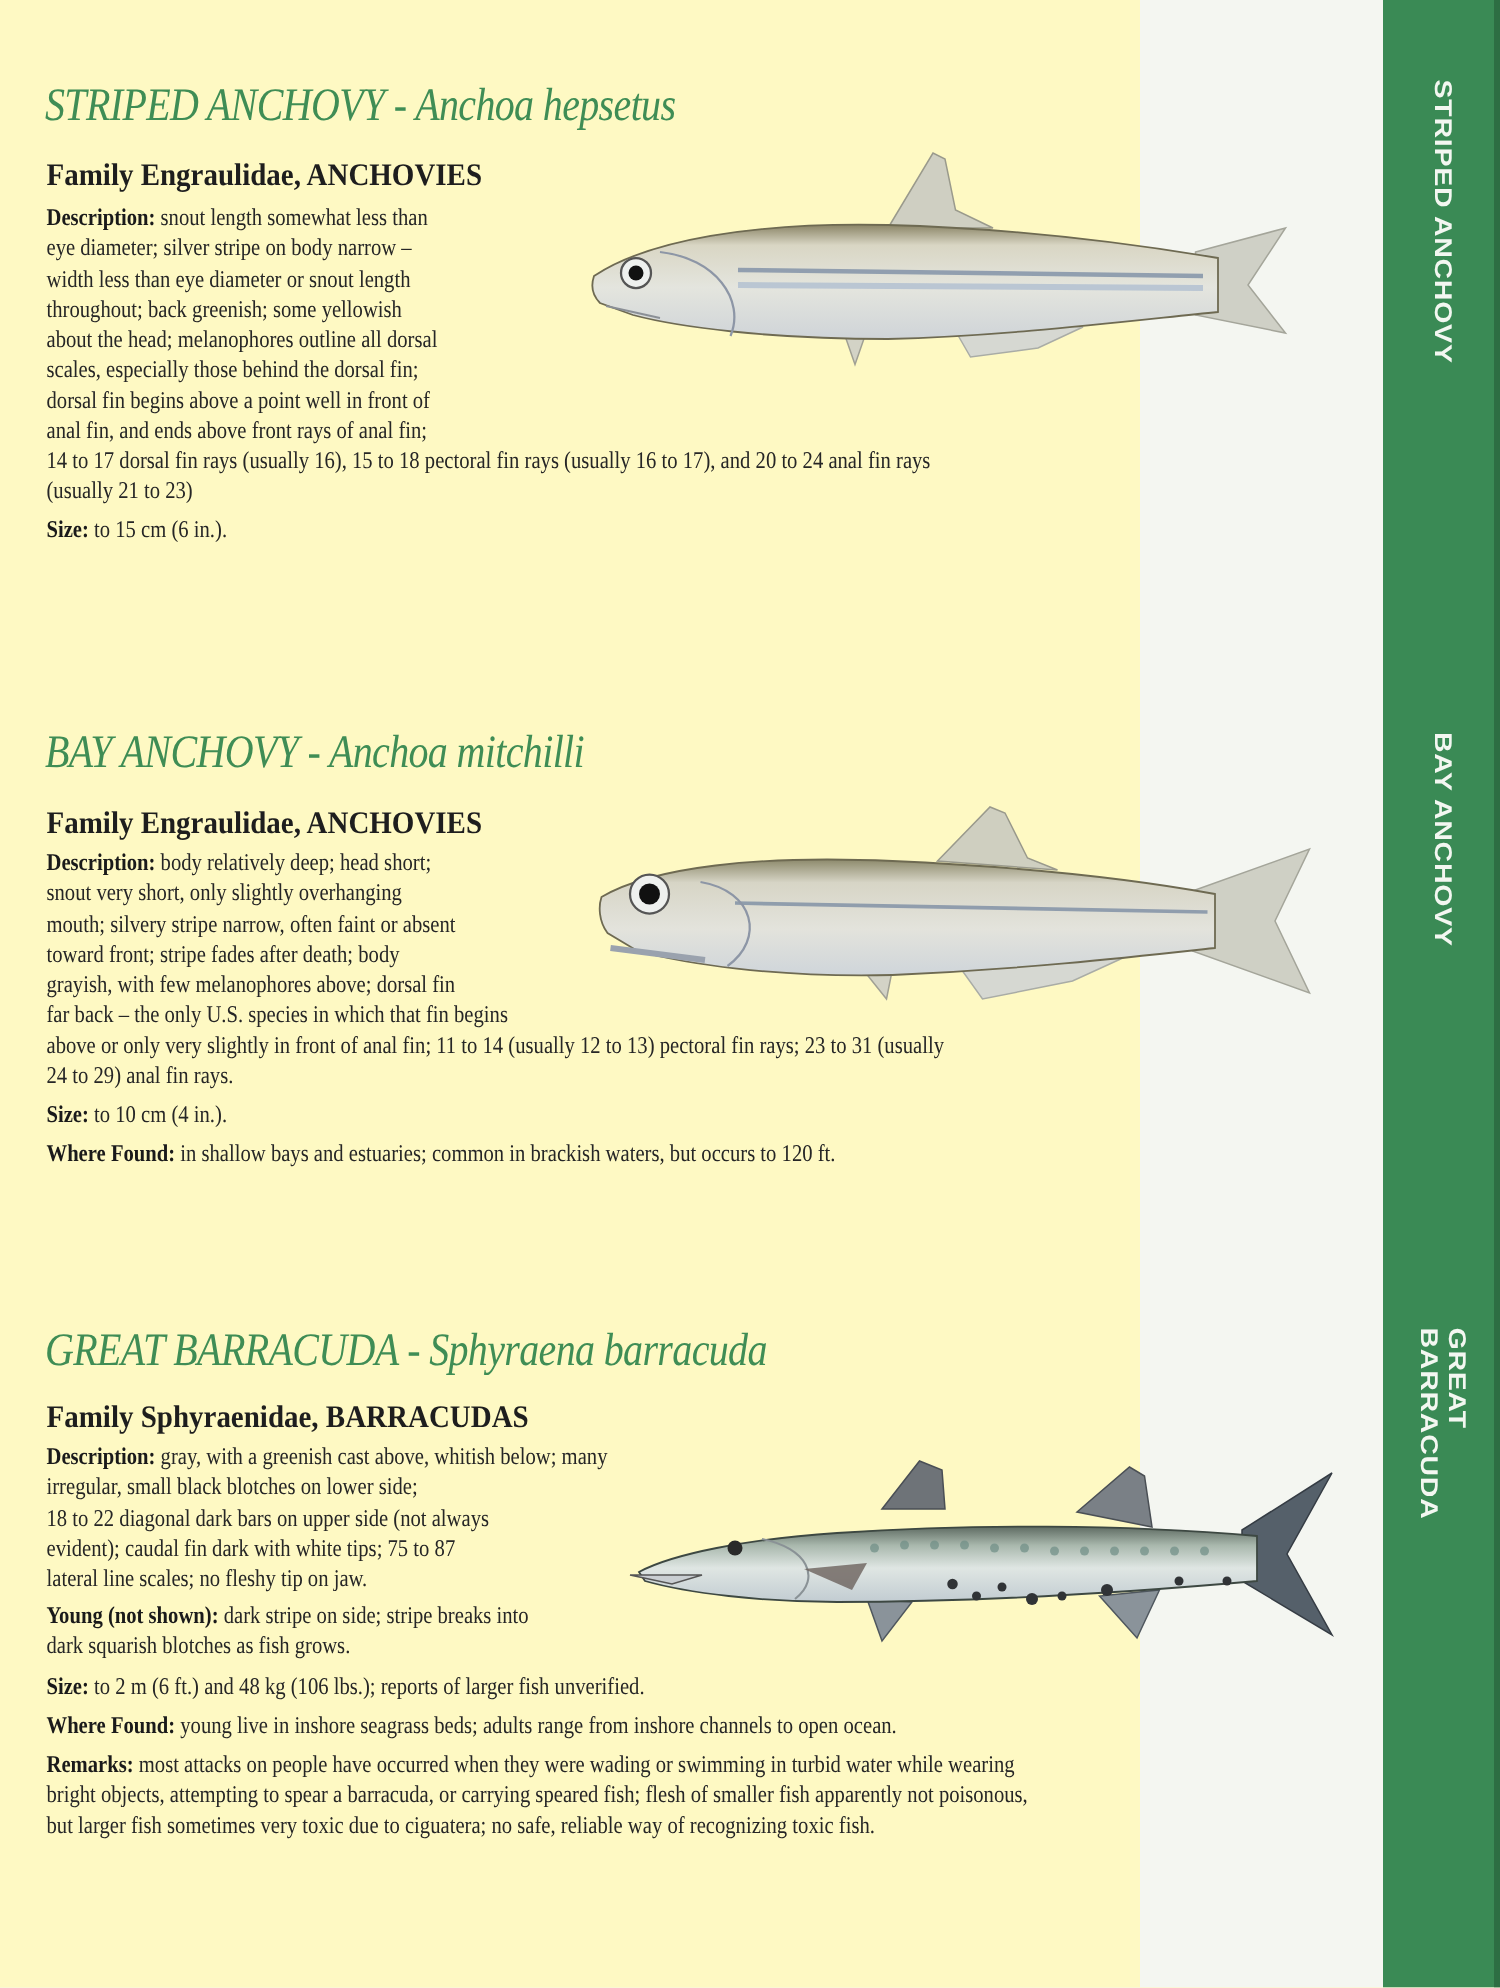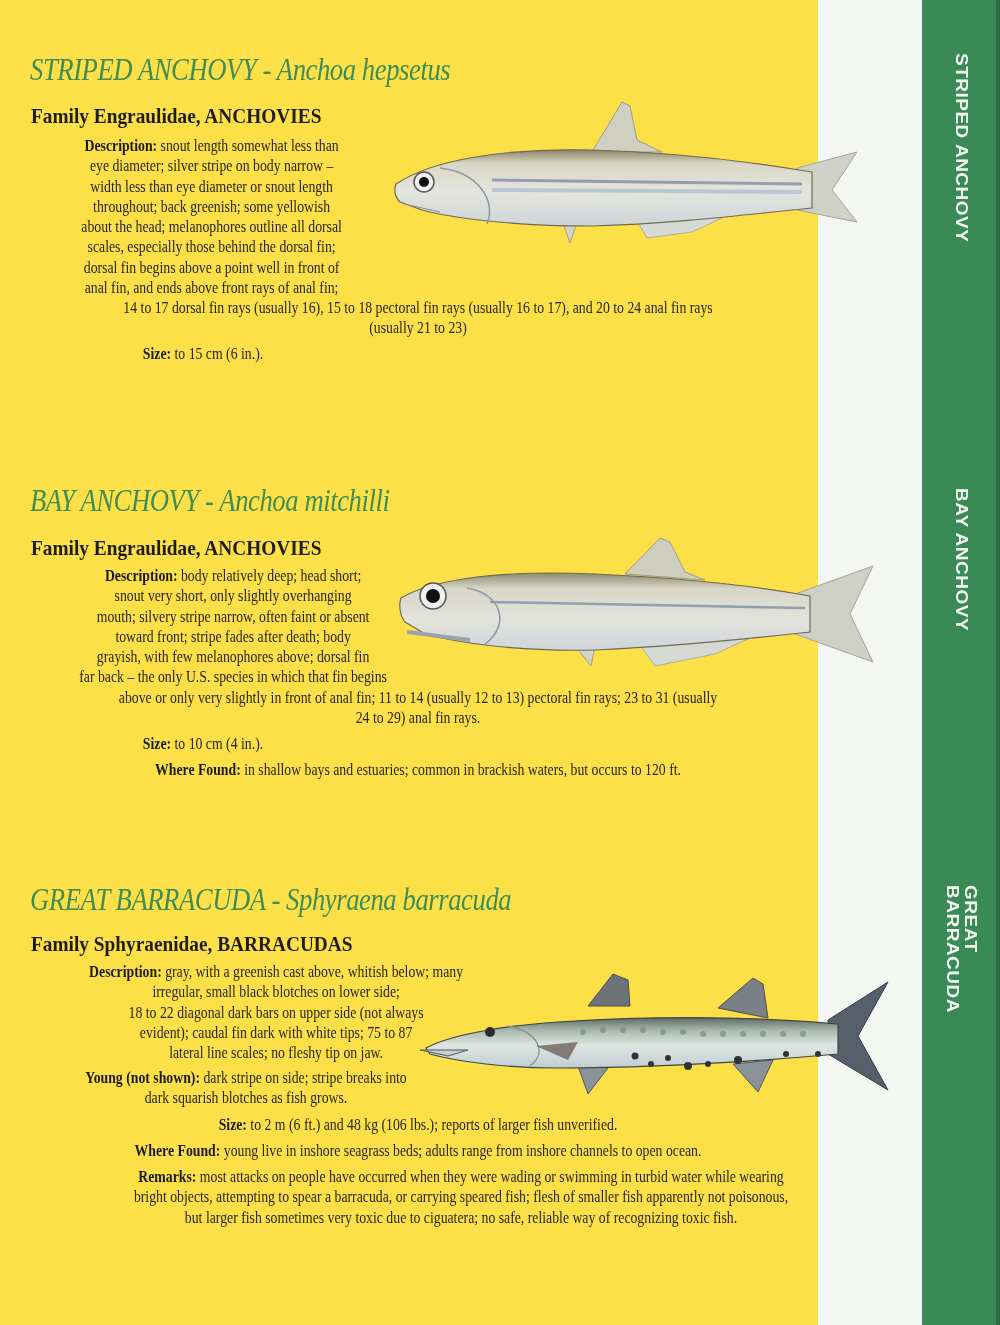--- a/index.html
+++ b/index.html
@@ -2,21 +2,21 @@
 <html><head>
 <meta charset="utf-8">
 <style>
   html, body { margin: 0; padding: 0; }
   body {
     width: 1000px; height: 1325px; position: relative; overflow: hidden;
     background: #f4f6f1;
     font-family: "Liberation Serif", "DejaVu Serif", serif;
     color: #1c1c1c;
   }
-  .page { position: absolute; left: 0; top: 0; width: 818px; height: 1325px; background: #fde047; text-align: center; }
+  .page { position: absolute; left: 0; top: 0; width: 760px; height: 1325px; background: #fef9c3; }
   .tab-strip {
     position: absolute; left: 922px; top: 0; width: 78px; height: 1325px;
     background: #3a8a55;
   }
   .tab-strip::after {
     content: ""; position: absolute; right: 0; top: 0; width: 4px; height: 100%; background: #2d6e43;
   }
   .tab-label {
     position: absolute; left: 0; width: 78px;
     display: flex; align-items: center; justify-content: center;

